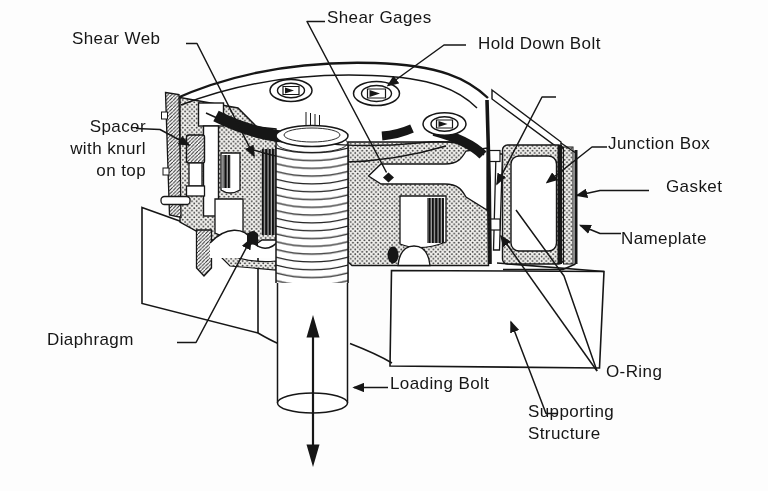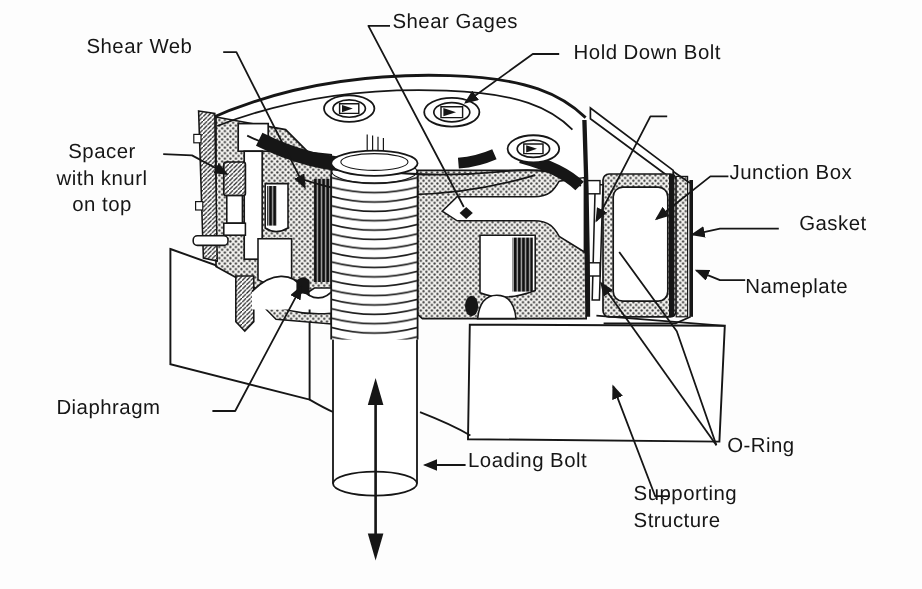--- a/index.html
+++ b/index.html
@@ -6,21 +6,21 @@
   #canvas {
     position:relative; width:768px; height:491px;
     background:#fdfdfd; overflow:hidden;
     font-family:"Liberation Sans", sans-serif;
   }
   #artwork { position:absolute; left:0; top:0; }
   .label {
     position:absolute; font-size:17px; letter-spacing:.4px;
     color:#161616; white-space:nowrap; line-height:22px;
   }
-  .label.center { text-align:center; }
+  .label.center { text-align:right; }
   .stroke { fill:none; stroke:#161616; stroke-width:1.5; }
 </style>
 </head>
 <body>
 
 <div id="canvas">
 
 <svg id="artwork" width="768" height="491" viewBox="0 0 768 491">
   <defs>
     <pattern id="pst" width="4.6" height="4.6" patternUnits="userSpaceOnUse">

